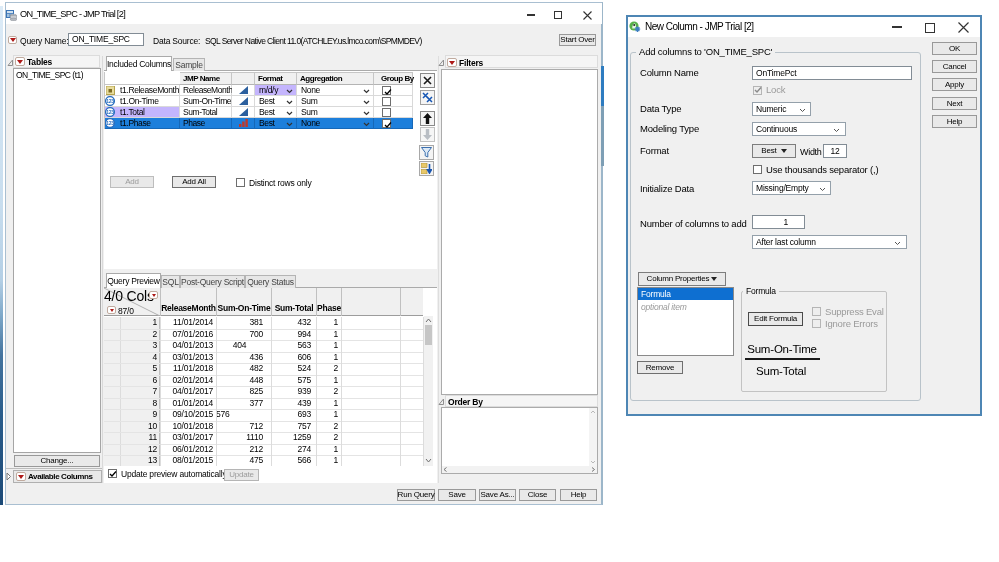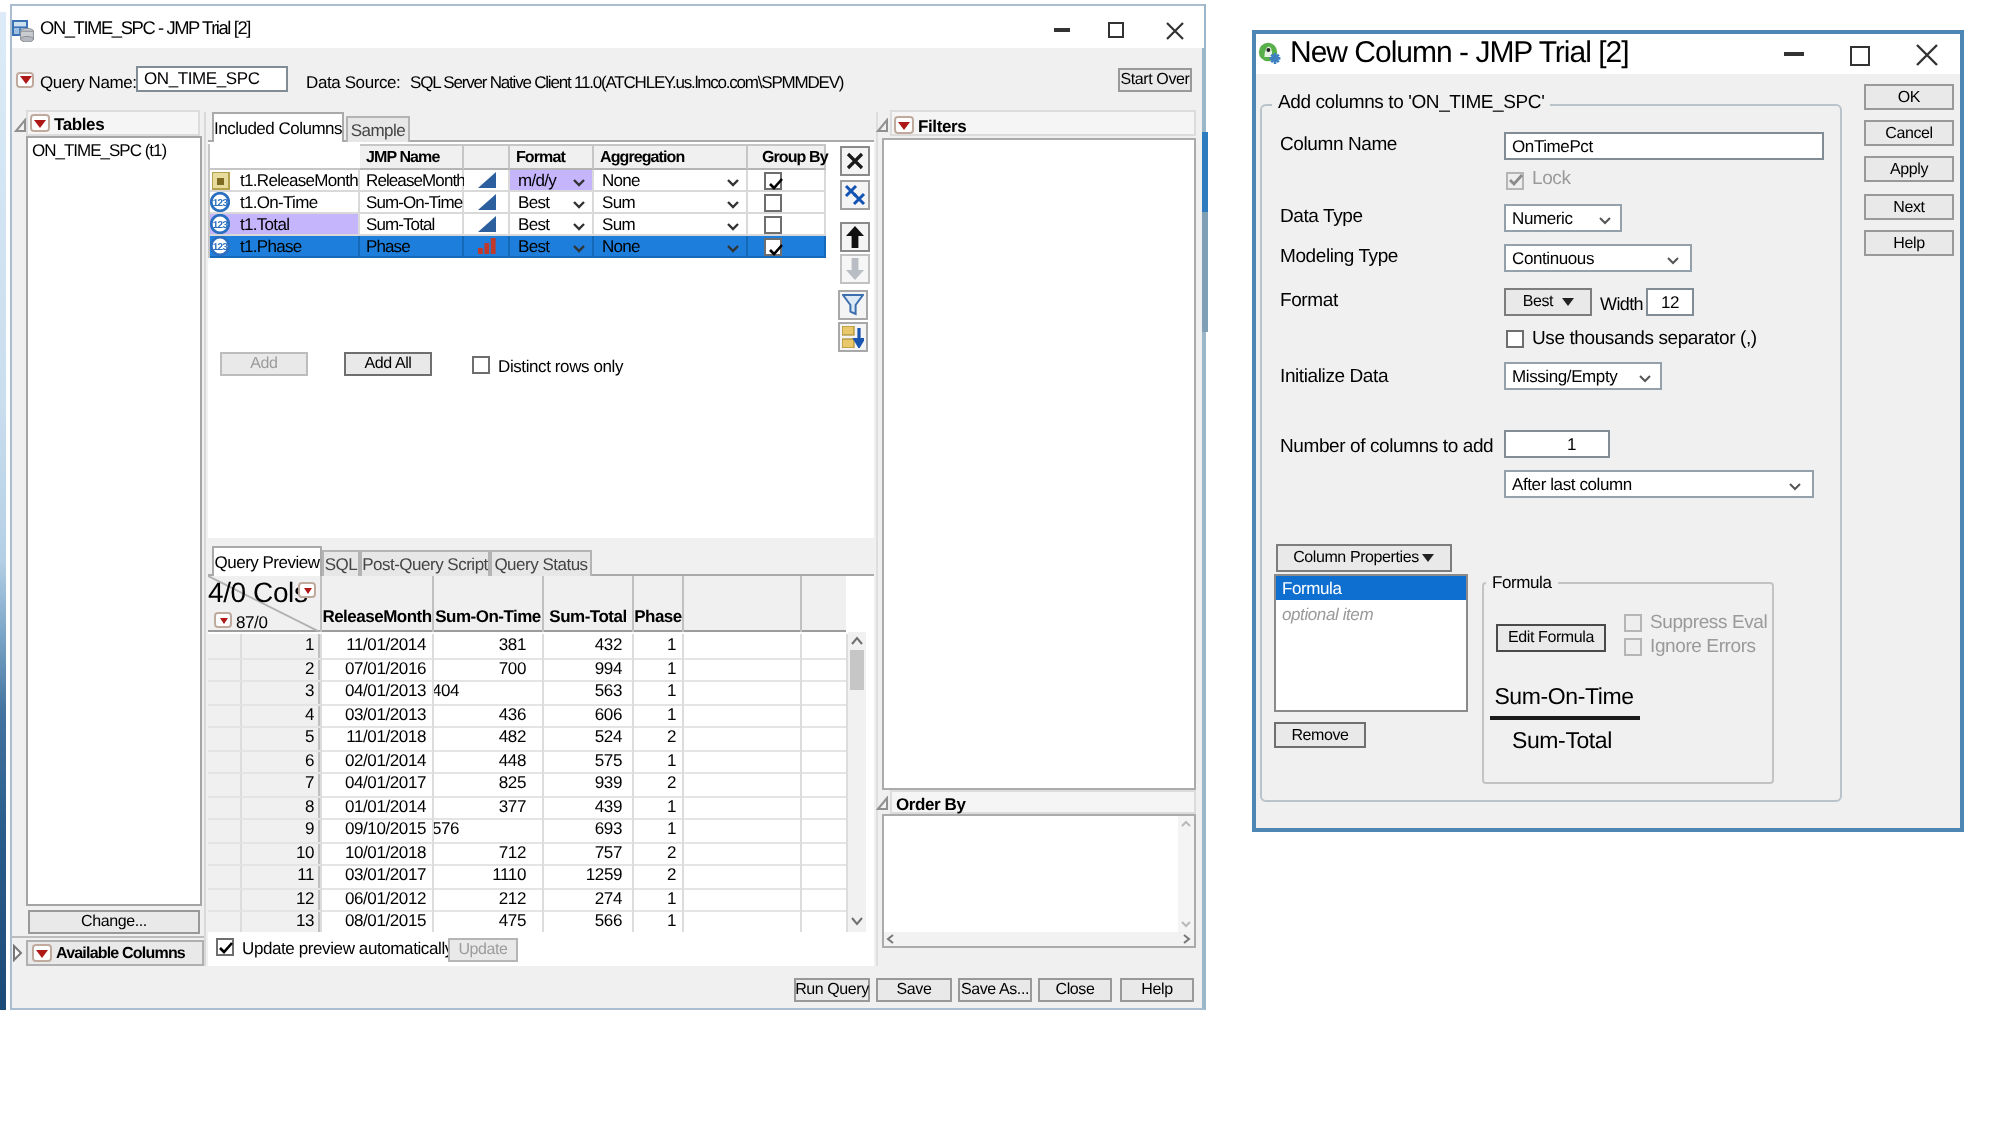--- a/index.html
+++ b/index.html
@@ -261,21 +261,21 @@
       <div class="ab" style="left:214px;top:0px;width:20px;height:11.5px;text-align:right;font:8.5px 'Liberation Sans';letter-spacing:-.2px;line-height:11.5px">1</div>
       <div class="hline" style="left:0;top:11.5px;width:319px;background:#e4e4e4"></div>
       <div class="ab" style="left:17px;top:11.5px;width:36px;height:11.5px;font:8.5px 'Liberation Sans';letter-spacing:-.2px;text-align:right;line-height:11.5px">2</div>
       <div class="ab" style="left:56px;top:11.5px;width:53px;height:11.5px;text-align:right;font:8.5px 'Liberation Sans';letter-spacing:-.2px;line-height:11.5px">07/01/2016</div>
       <div class="ab" style="left:112px;top:11.5px;width:47px;height:11.5px;text-align:right;font:8.5px 'Liberation Sans';letter-spacing:-.2px;line-height:11.5px">700</div>
       <div class="ab" style="left:167px;top:11.5px;width:40px;height:11.5px;text-align:right;font:8.5px 'Liberation Sans';letter-spacing:-.2px;line-height:11.5px">994</div>
       <div class="ab" style="left:214px;top:11.5px;width:20px;height:11.5px;text-align:right;font:8.5px 'Liberation Sans';letter-spacing:-.2px;line-height:11.5px">1</div>
       <div class="hline" style="left:0;top:23px;width:319px;background:#e4e4e4"></div>
       <div class="ab" style="left:17px;top:23px;width:36px;height:11.5px;font:8.5px 'Liberation Sans';letter-spacing:-.2px;text-align:right;line-height:11.5px">3</div>
       <div class="ab" style="left:56px;top:23px;width:53px;height:11.5px;text-align:right;font:8.5px 'Liberation Sans';letter-spacing:-.2px;line-height:11.5px">04/01/2013</div>
-      <div class="ab" style="left:112px;top:23px;width:47px;height:11.5px;text-align:left;font:8.5px 'Liberation Sans';letter-spacing:-.2px;line-height:11.5px">404</div>
+      <div class="ab" style="left:112px;top:23px;width:47px;height:11.5px;text-align:center;font:8.5px 'Liberation Sans';letter-spacing:-.2px;line-height:11.5px">404</div>
       <div class="ab" style="left:167px;top:23px;width:40px;height:11.5px;text-align:right;font:8.5px 'Liberation Sans';letter-spacing:-.2px;line-height:11.5px">563</div>
       <div class="ab" style="left:214px;top:23px;width:20px;height:11.5px;text-align:right;font:8.5px 'Liberation Sans';letter-spacing:-.2px;line-height:11.5px">1</div>
       <div class="hline" style="left:0;top:34.5px;width:319px;background:#e4e4e4"></div>
       <div class="ab" style="left:17px;top:34.5px;width:36px;height:11.5px;font:8.5px 'Liberation Sans';letter-spacing:-.2px;text-align:right;line-height:11.5px">4</div>
       <div class="ab" style="left:56px;top:34.5px;width:53px;height:11.5px;text-align:right;font:8.5px 'Liberation Sans';letter-spacing:-.2px;line-height:11.5px">03/01/2013</div>
       <div class="ab" style="left:112px;top:34.5px;width:47px;height:11.5px;text-align:right;font:8.5px 'Liberation Sans';letter-spacing:-.2px;line-height:11.5px">436</div>
       <div class="ab" style="left:167px;top:34.5px;width:40px;height:11.5px;text-align:right;font:8.5px 'Liberation Sans';letter-spacing:-.2px;line-height:11.5px">606</div>
       <div class="ab" style="left:214px;top:34.5px;width:20px;height:11.5px;text-align:right;font:8.5px 'Liberation Sans';letter-spacing:-.2px;line-height:11.5px">1</div>
       <div class="hline" style="left:0;top:46px;width:319px;background:#e4e4e4"></div>
       <div class="ab" style="left:17px;top:46px;width:36px;height:11.5px;font:8.5px 'Liberation Sans';letter-spacing:-.2px;text-align:right;line-height:11.5px">5</div>
@@ -397,21 +397,21 @@
 <div class="btn" style="left:560px;top:489px;width:37px;height:12px">Help</div>
 
 <div class="ab" id="rw" style="left:626px;top:15px;width:356px;height:401px;background:#f0f0f0;border:2px solid #4e86b4"></div>
 <div class="ab" style="left:628px;top:17px;width:352px;height:20px;background:#fff"></div>
 <svg class="ab" style="left:629px;top:21px" width="12" height="12" viewBox="0 0 12 12">
     <circle cx="5" cy="5" r="4.6" fill="#58b04a"></circle>
     <path d="M3.2 7.5 C3.2 4.5 4.2 2.5 5.4 2.2 C6.6 2.5 7.2 4.2 7 7.5 Z" fill="#fff" opacity=".85"></path>
     <circle cx="5.2" cy="4" r="1" fill="#222"></circle>
     <path d="M8.5 5.5 L8.5 11 M5.8 8.2 L11.2 8.2 M6.6 6.3 L10.4 10.1 M10.4 6.3 L6.6 10.1" stroke="#3e7fc1" stroke-width="1.3"></path>
   </svg>
-<div class="t" style="left:645px;top:22px;font-size:15px;letter-spacing:-.5px">New Column - JMP Trial [2]</div>
+<div class="t" style="left:645px;top:22px;font-size:10px;letter-spacing:-.5px">New Column - JMP Trial [2]</div>
 <div class="ab" style="left:892px;top:26px;width:10px;height:1.5px;background:#333"></div>
 <div class="ab" style="left:925px;top:23px;width:10px;height:10px;border:1.2px solid #333"></div>
 <svg class="ab" style="left:958px;top:22px" width="11" height="11">
     <path d="M.5 .5 L10.5 10.5 M10.5 .5 L.5 10.5" stroke="#333" stroke-width="1.2"></path>
   </svg>
 
 <div class="ab" style="left:630px;top:52px;width:291px;height:349px;border:1px solid #b9c3ca;border-radius:3px"></div>
 <div class="t" style="left:636px;top:47px;background:#f0f0f0;padding:0 3px;font-size:9.5px">Add columns to 'ON_TIME_SPC'</div>
 
 <div class="t" style="left:640px;top:68px;font-size:9.5px">Column Name</div>

